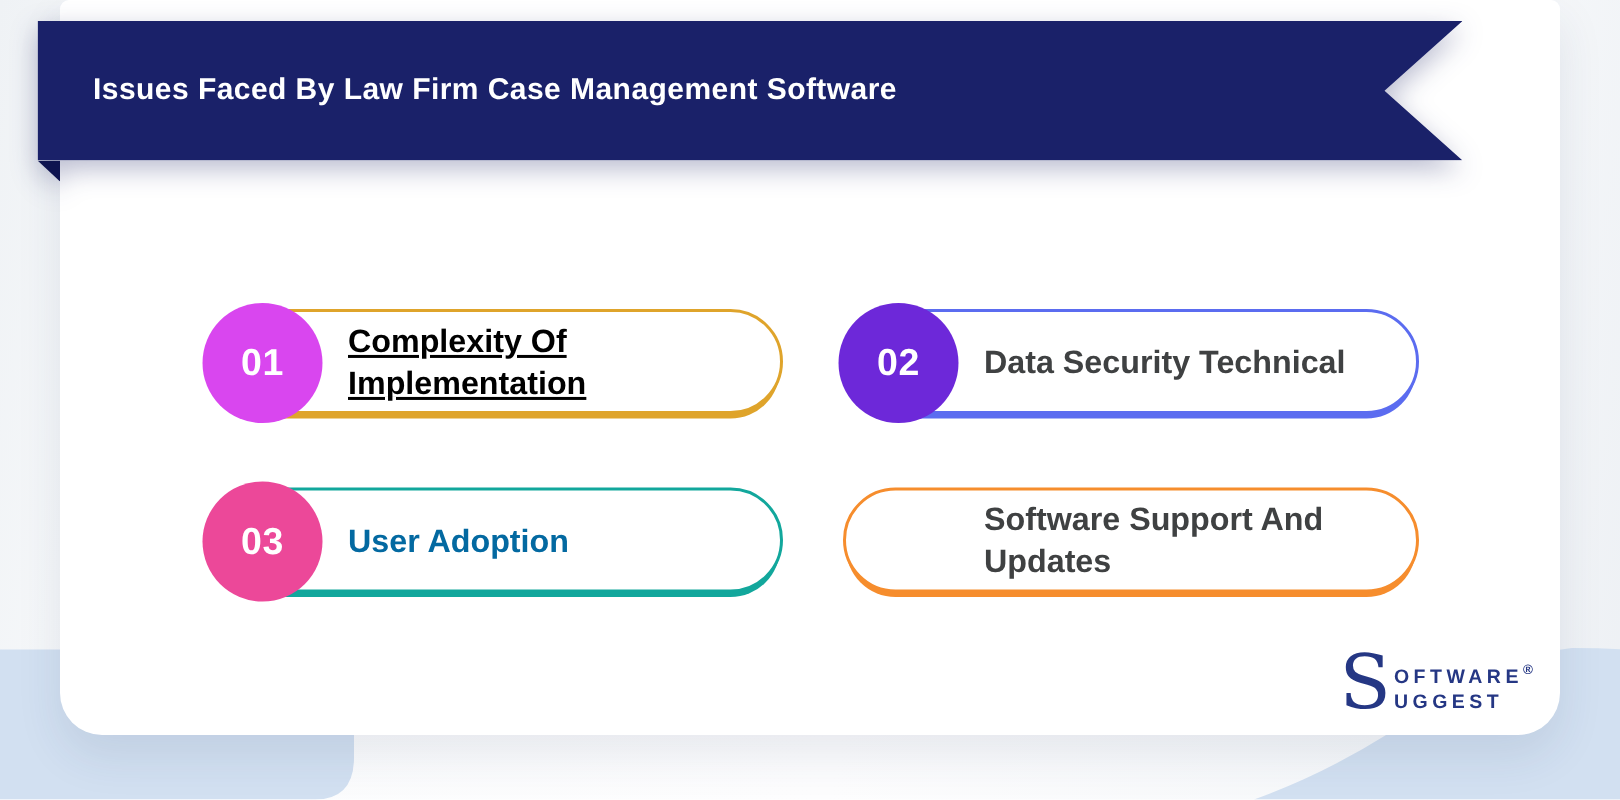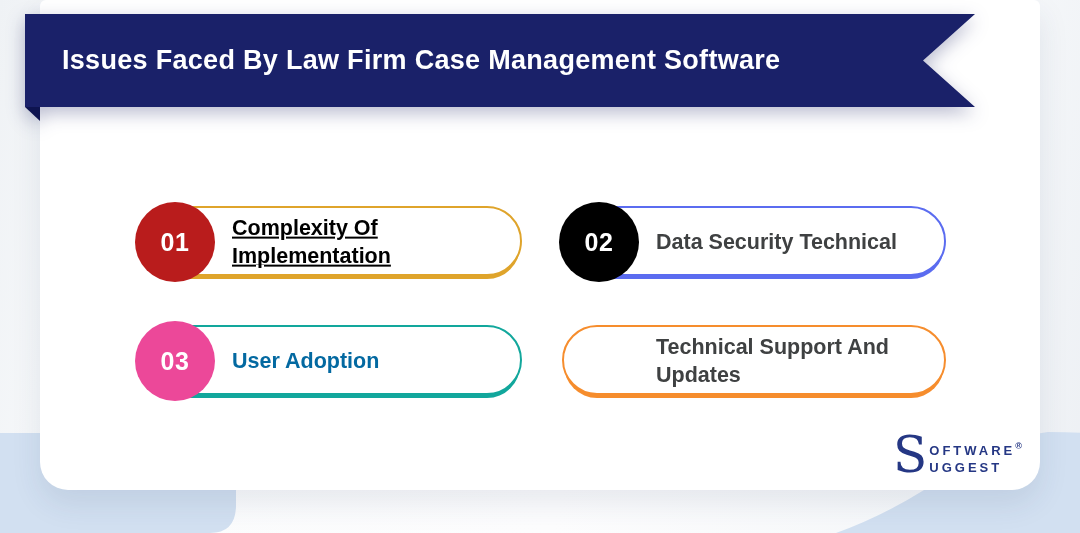--- a/index.html
+++ b/index.html
@@ -28,21 +28,21 @@
     position:absolute; left:25px; top:14px; z-index:3;
     filter:drop-shadow(0 6px 9px rgba(23,30,95,.30));
   }
   .ribbon {
     position:relative; width:950px; height:93px;
     display:flex; align-items:center;
     padding-left:37px;
     clip-path:polygon(0 0, 100% 0, calc(100% - 52px) 50%, 100% 100%, 0 100%);
   }
   .ribbon-title {
-    color:#ffffff; font-size:27px; font-weight:bold; letter-spacing:.3px;
+    color:#ffffff; font-size:20px; font-weight:bold; letter-spacing:.3px;
     white-space:nowrap;
   }
   .ribbon-fold {
     position:absolute; left:0; top:93px; width:15px; height:14px;
     clip-path:polygon(0 0, 100% 0, 100% 100%);
   }
 
   
   .item { position:absolute; width:389px; height:80px; z-index:2; }
   .item-1 { left:135px; top:202px; }
@@ -97,39 +97,39 @@
 
 <div class="ribbon-wrap">
   <div class="ribbon" style="background-color: rgb(26, 33, 105);">
     <div class="ribbon-title">Issues Faced By Law Firm Case Management Software</div>
   </div>
   <div class="ribbon-fold" style="background-color: rgb(14, 20, 80);"></div>
 </div>
 
 <div class="item item-1">
   <div class="pill" style="color: rgb(223, 164, 43);"></div>
-  <div class="num-badge" style="background-color: #b91c1c;">01</div>
+  <div class="num-badge" style="background-color: #d946ef;">01</div>
   <div class="item-label" style="color: #000000; text-decoration: underline;">Complexity Of Implementation</div>
 </div>
 
 <div class="item item-2">
   <div class="pill" style="color: rgb(91, 108, 240);"></div>
-  <div class="num-badge" style="background-color: #000000;">02</div>
+  <div class="num-badge" style="background-color: #6d28d9;">02</div>
   <div class="item-label" style="color: rgb(63, 65, 66);">Data Security Technical</div>
 </div>
 
 <div class="item item-3">
   <div class="pill" style="color: rgb(18, 167, 156);"></div>
   <div class="num-badge" style="background-color: #ec4899;">03</div>
   <div class="item-label" style="color: #0369a1;">User Adoption</div>
 </div>
 
 <div class="item item-4">
   <div class="pill" style="color: rgb(246, 141, 45);"></div>
-  <div class="item-label" style="color: rgb(63, 65, 66);">Technical Support And Updates</div>
+  <div class="item-label" style="color: rgb(63, 65, 66);">Software Support And Updates</div>
 </div>
 
 <div class="logo" style="color: rgb(37, 55, 132);">
   <span class="logo-initial">S</span>
   <span class="logo-words">
     <div class="logo-line1"><span>OFTWARE</span><span class="logo-reg">®</span></div>
     <div class="logo-line2">UGGEST</div>
   </span>
 </div>
 

